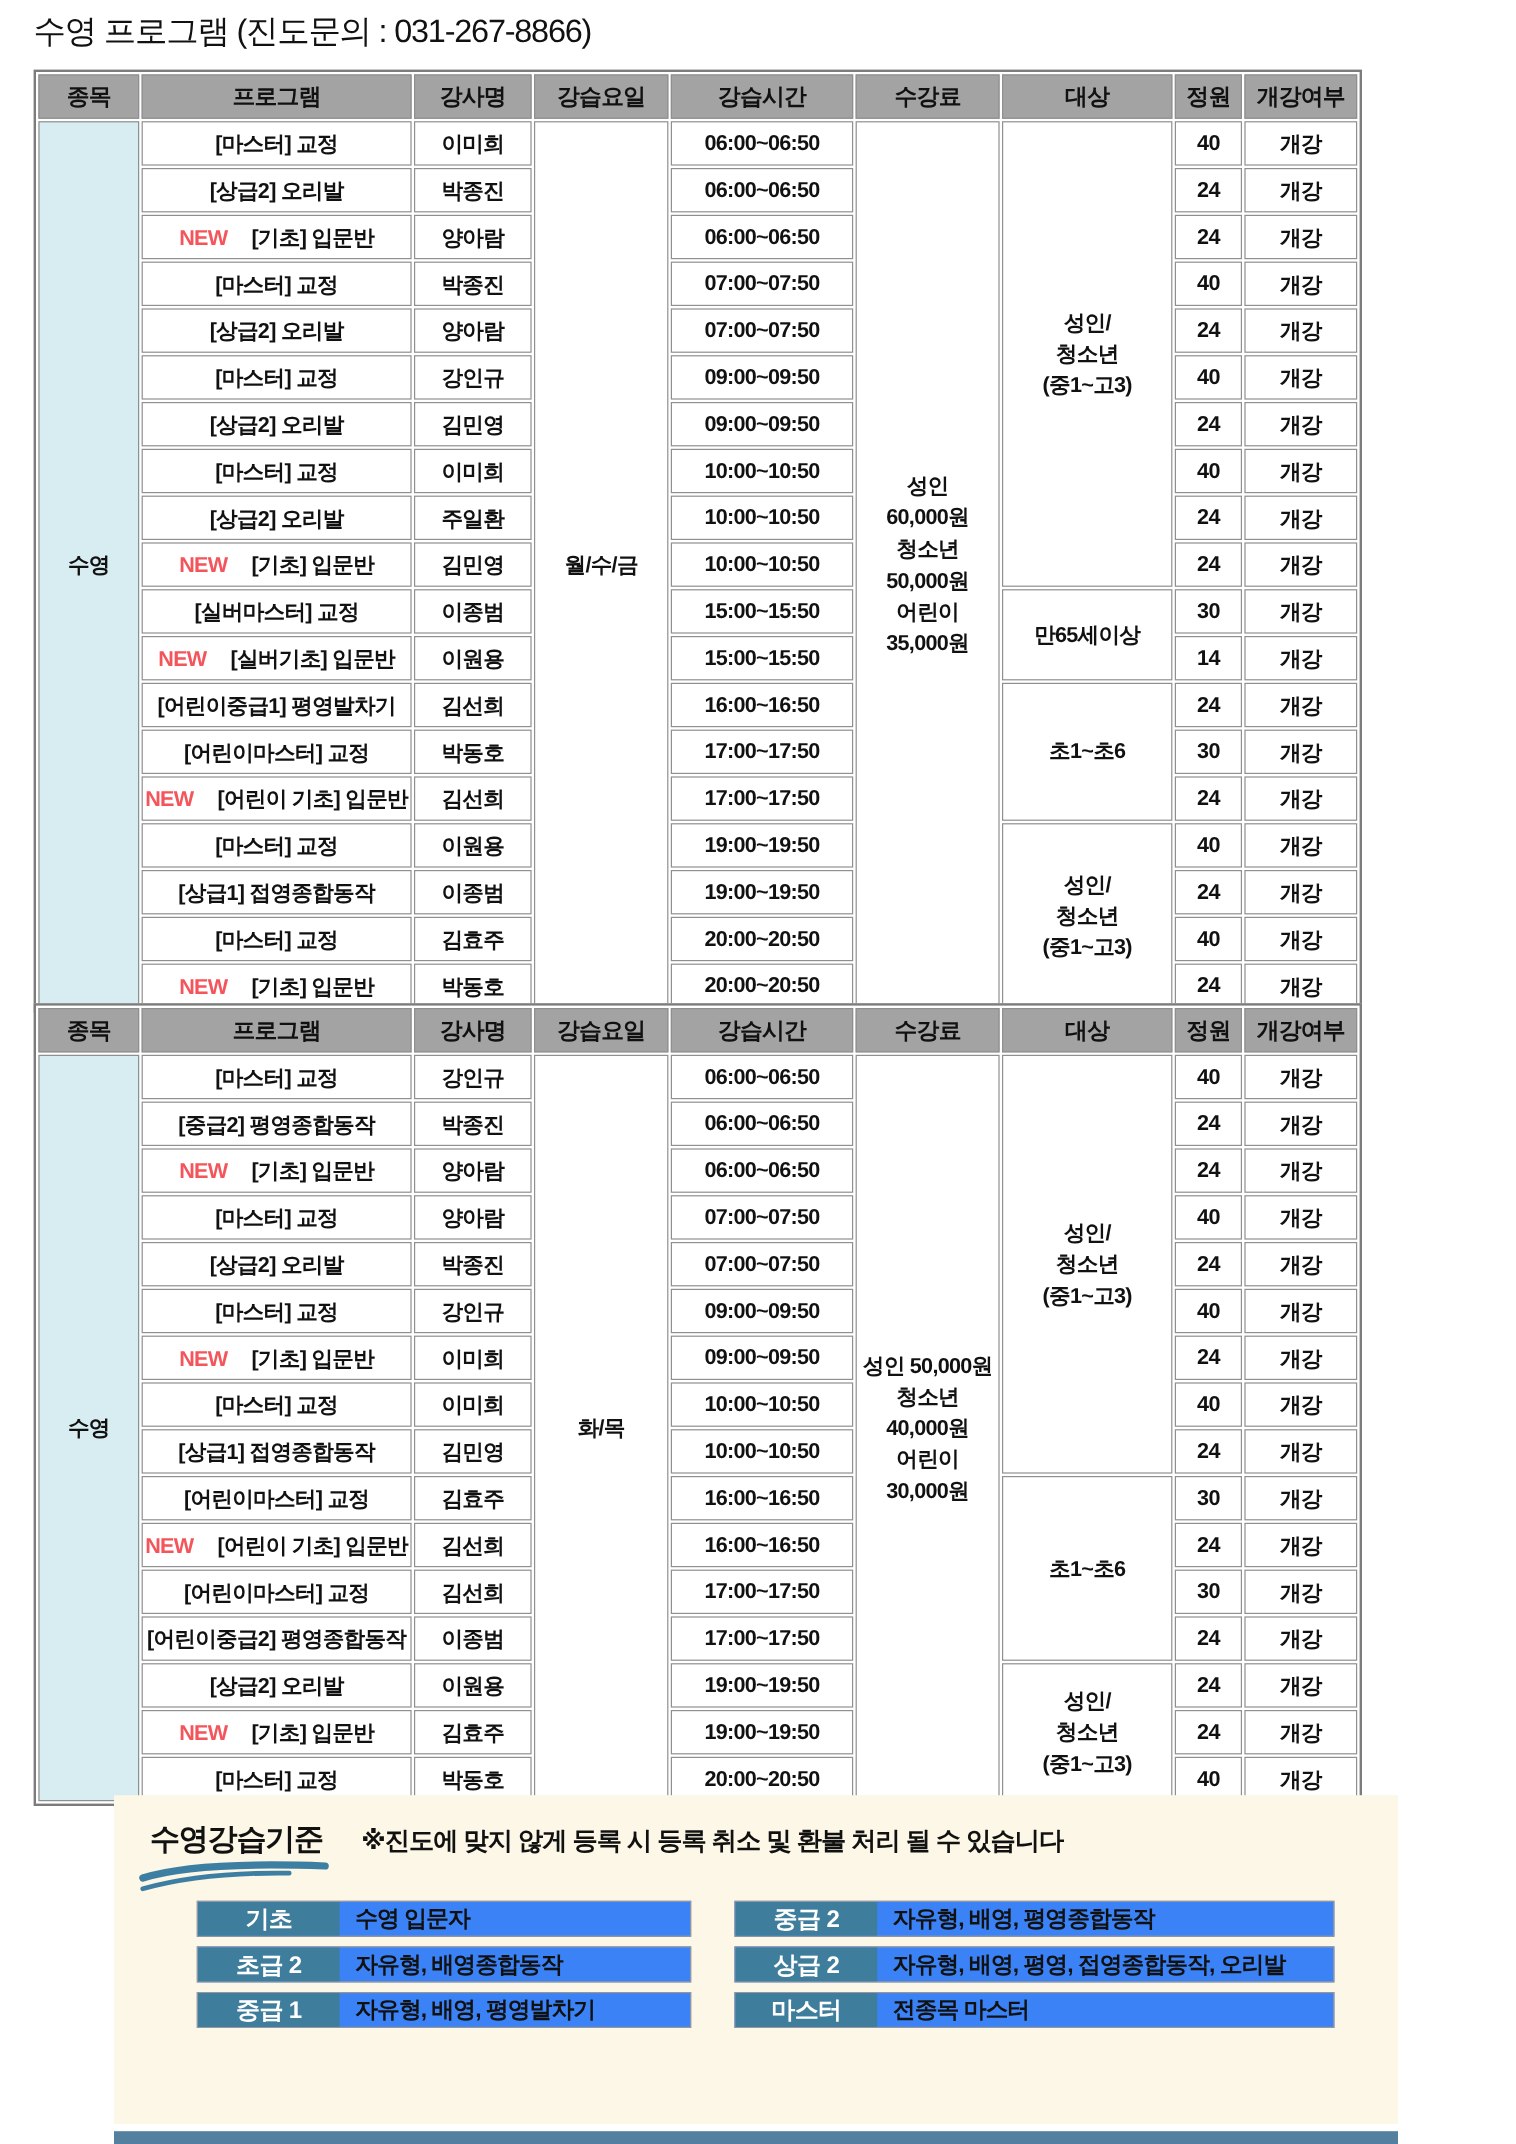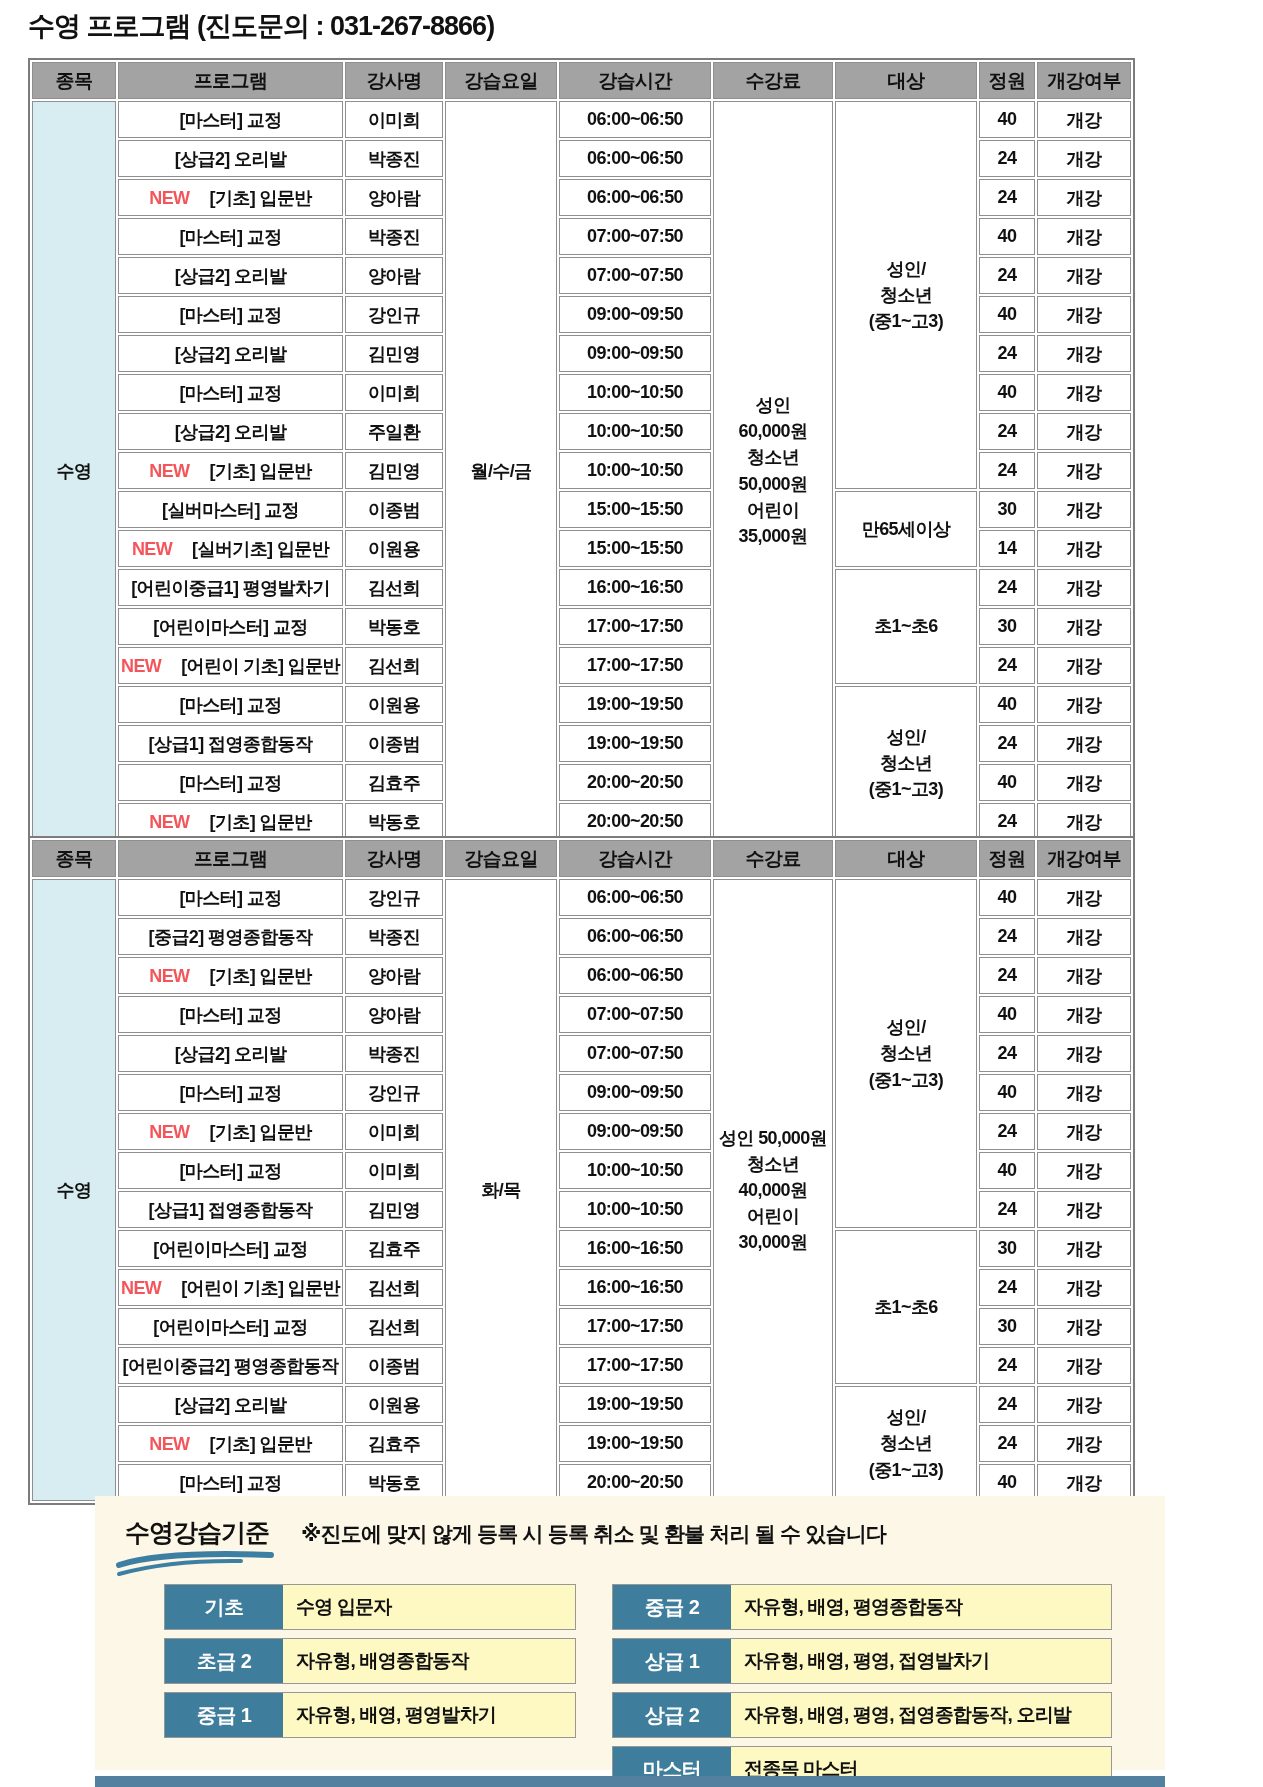--- a/index.html
+++ b/index.html
@@ -1,21 +1,21 @@
 <!DOCTYPE html>
 <html><head>
 <meta charset="utf-8">
 <style>
   html,body{margin:0;padding:0;}
   body{
     width:1263px;height:1787px;position:relative;background:#ffffff;
     font-family:"Liberation Sans","DejaVu Sans",sans-serif;color:#111;
   }
   .page-title{
-    position:absolute;left:28px;top:8px;font-size:27px;font-weight:700;
+    position:absolute;left:28px;top:8px;font-size:27px;font-weight:400;
     letter-spacing:-1px;white-space:nowrap;
   }
   table.sched{
     position:absolute;left:28px;border-collapse:separate;border-spacing:2px;
     border:2px solid #7c7c7c;background:#ffffff;table-layout:fixed;
   }
   #sched-1{top:58px;}
   #sched-2{top:836px;}
   table.sched th,table.sched td{
     border:1px solid #8f8f8f;height:35px;padding:0;text-align:center;
@@ -36,22 +36,22 @@
   }
   .swoosh{position:absolute;left:20px;top:54px;}
   .criteria-note{
     position:absolute;left:206px;top:24px;font-size:21px;font-weight:800;
     letter-spacing:-0.8px;white-space:nowrap;
   }
   .levels-col{position:absolute;top:88px;}
   .levels-left{left:69px;width:412px;}
   .levels-right{left:517px;width:500px;}
   .level-row{
-    display:flex;height:46px;margin-bottom:8px;border:1px solid #979797;
-    background:#fef9c3;box-sizing:border-box;
+    display:flex;height:30px;margin-bottom:8px;border:1px solid #979797;
+    background:#3b82f6;box-sizing:border-box;
   }
   .level-badge{
     flex:none;width:118px;background:#3e7d9b;color:#ffffff;display:flex;
     align-items:center;justify-content:center;font-size:20px;font-weight:800;
     letter-spacing:-0.5px;
   }
   .level-desc{
     flex:1;display:flex;align-items:center;padding-left:13px;font-size:19px;
     font-weight:700;letter-spacing:-0.8px;white-space:nowrap;overflow:hidden;
   }
@@ -435,24 +435,20 @@
         <div class="level-badge">중급 1</div>
         <div class="level-desc">자유형, 배영, 평영발차기</div>
       </div>
     </div>
   <div class="levels-col levels-right">
       <div class="level-row">
         <div class="level-badge">중급 2</div>
         <div class="level-desc">자유형, 배영, 평영종합동작</div>
       </div>
       <div class="level-row">
-        <div class="level-badge">상급 1</div>
-        <div class="level-desc">자유형, 배영, 평영, 접영발차기</div>
-      </div>
-      <div class="level-row">
         <div class="level-badge">상급 2</div>
         <div class="level-desc">자유형, 배영, 평영, 접영종합동작, 오리발</div>
       </div>
       <div class="level-row">
         <div class="level-badge">마스터</div>
         <div class="level-desc">전종목 마스터</div>
       </div>
     </div>
 </div>
 

